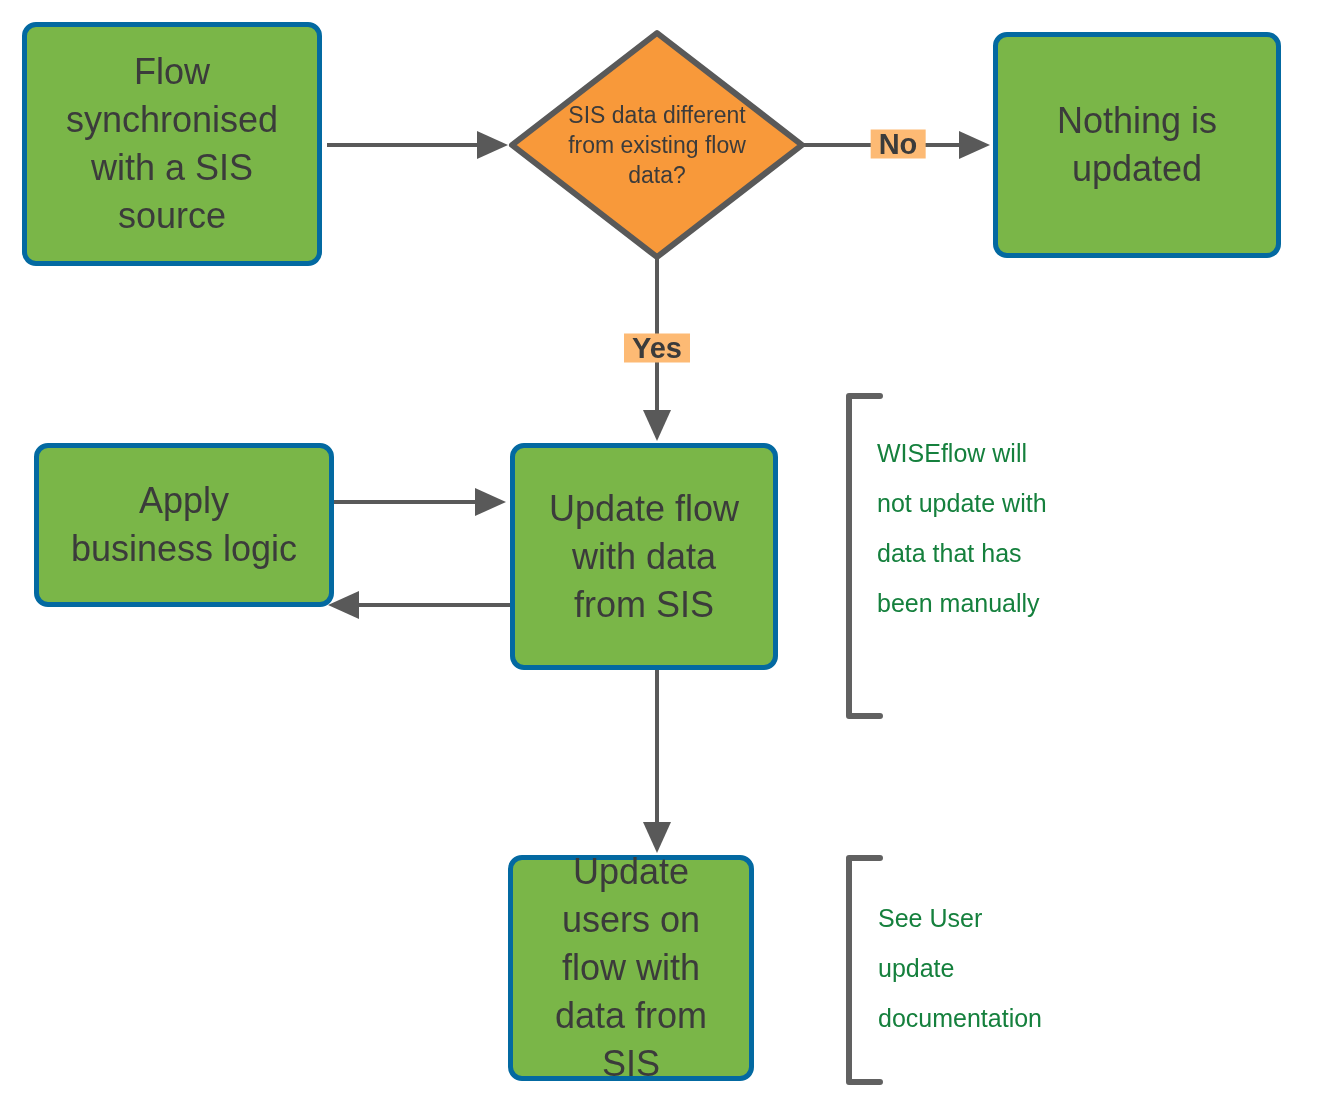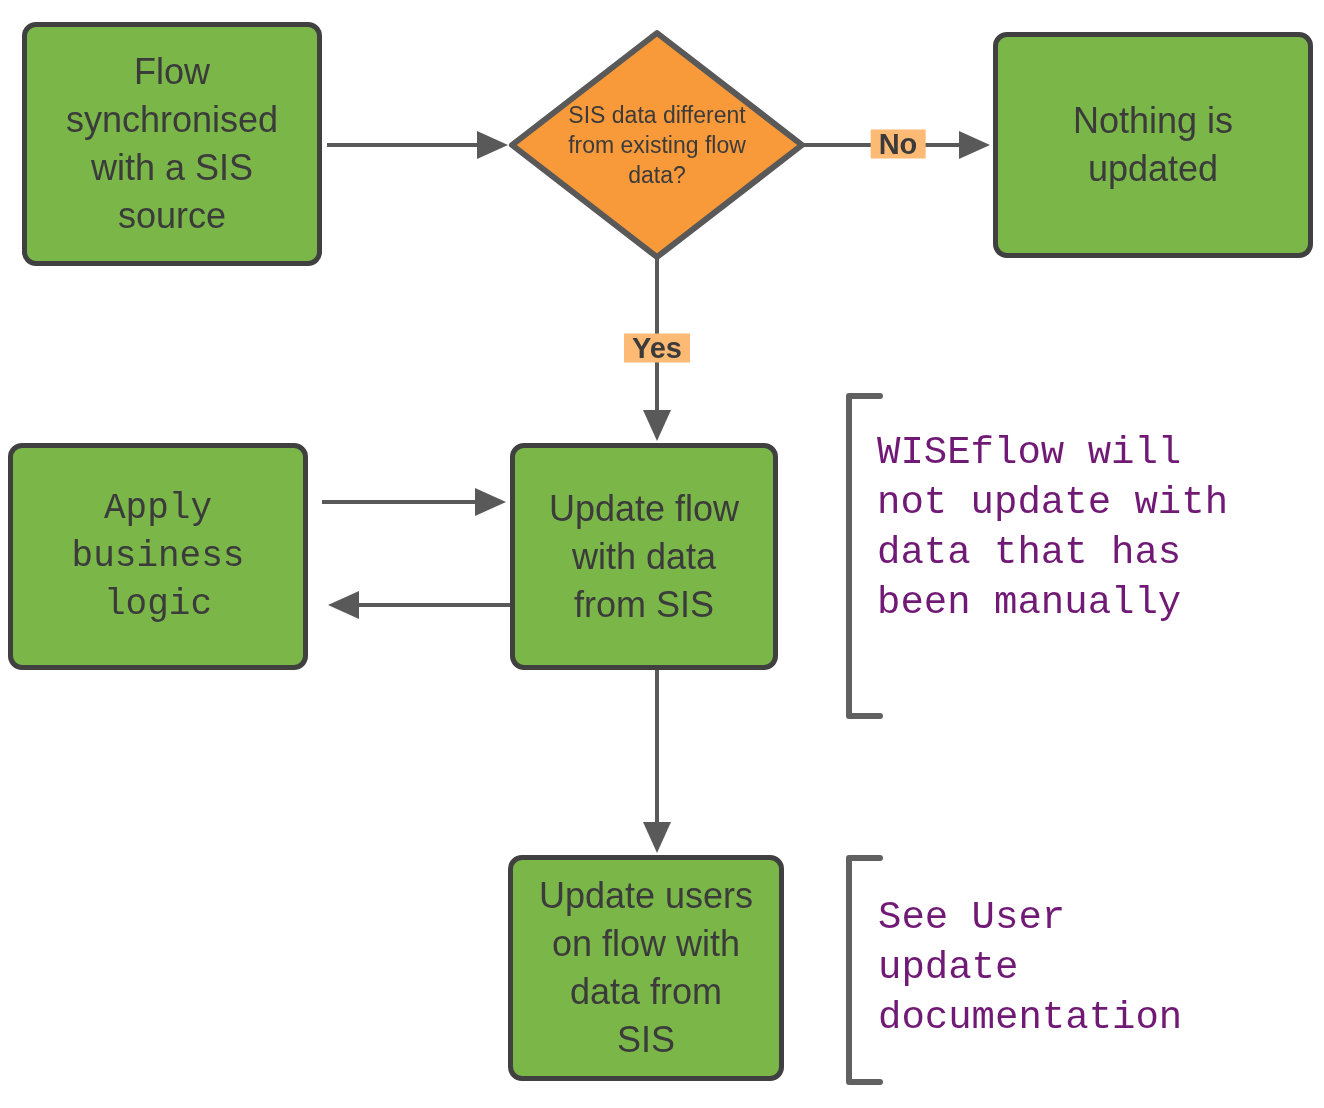--- a/index.html
+++ b/index.html
@@ -16,37 +16,37 @@
   svg.connectors {
     position: absolute;
     left: 0; top: 0;
     width: 1324px; height: 1108px;
   }
 
   .node {
     position: absolute;
     box-sizing: border-box;
     background: #7AB648;
-    border: 5px solid #404040;
+    border: 5px solid #0369a1;
     border-radius: 14px;
     display: flex;
     align-items: center;
     justify-content: center;
     text-align: center;
     color: #3B3B3B;
     font-size: 36px;
     line-height: 48px;
     padding: 0 25px;
   }
 
   .node-flow-sync      { left: 22px;  top: 22px;  width: 300px; height: 244px; }
-  .node-nothing        { left: 993px; top: 32px;  width: 320px; height: 226px; }
-  .node-apply-logic    { left: 8px;  top: 443px; width: 300px; height: 227px; font-family: Liberation Mono, monospace; }
+  .node-nothing        { left: 993px; top: 32px;  width: 288px; height: 226px; }
+  .node-apply-logic    { left: 34px;  top: 443px; width: 300px; height: 164px; }
   .node-update-flow    { left: 510px; top: 443px; width: 268px; height: 227px; }
-  .node-update-users   { left: 508px; top: 855px; width: 276px; height: 226px; }
+  .node-update-users   { left: 508px; top: 855px; width: 246px; height: 226px; }
 
   .decision-text {
     position: absolute;
     left: 562px; top: 75px;
     width: 190px; height: 140px;
     display: flex;
     align-items: center;
     justify-content: center;
     text-align: center;
     color: #3B3B3B;
@@ -62,24 +62,23 @@
     color: #3B3B3B;
     font-size: 29px;
     font-weight: bold;
     line-height: 1;
   }
   .edge-label-no  { left: 898px; top: 144px; }
   .edge-label-yes { left: 657px; top: 348px; }
 
   .note {
     position: absolute;
-    color: #701a75;
-    font-size: 39px;
+    color: #15803d;
+    font-size: 25px;
     line-height: 50px;
-    font-family: Liberation Mono, monospace;
   }
   .note span { display: block; }
   .note-wiseflow    { left: 877px; top: 428px; }
   .note-user-update { left: 878px; top: 893px; }
 </style>
 </head>
 <body>
 
 <div class="canvas">
 

